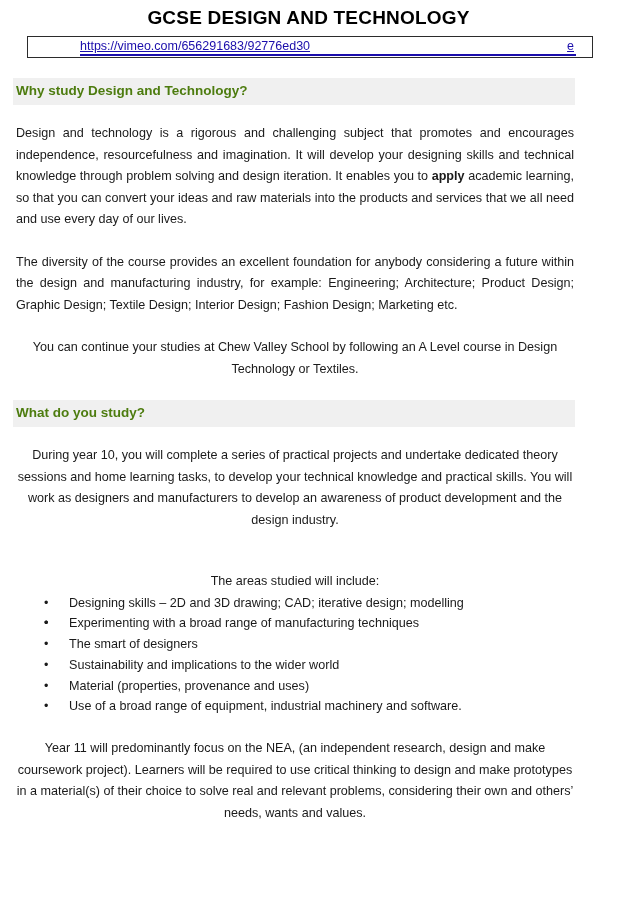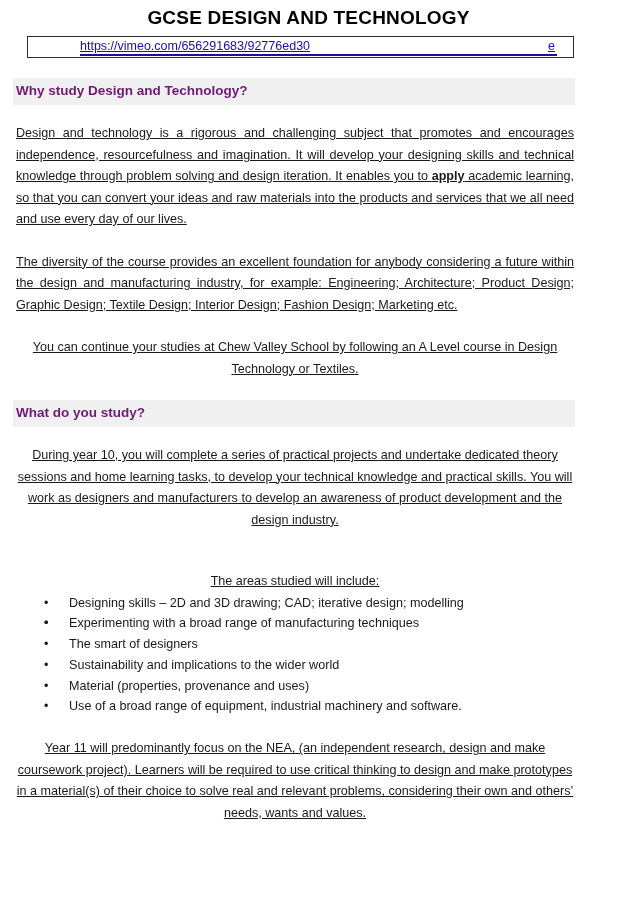--- a/index.html
+++ b/index.html
@@ -31,21 +31,21 @@
     letter-spacing: 0.2px;
     color: #000000;
     margin: 6px 0 0 0;
     padding: 0 16px 4px 0;
     line-height: 24px;
   }
 
   
   .link-box {
     position: relative;
-    margin: 2px 59px 0 27px;
+    margin: 2px 40px 0 27px;
     border: 1px solid #2b2b2b;
     height: 22px;
     box-sizing: border-box;
     background: #ffffff;
   }
   .link-inner {
     position: relative;
     height: 100%;
     width: 100%;
   }
@@ -77,30 +77,29 @@
     background: #1a0dab;
   }
 
   
   .section-head {
     background: #f0f0f0;
     margin: 0 58px 0 13px;
     padding: 4px 0 5px 3px;
     font-size: 13.5px;
     font-weight: bold;
-    color: #701a75;
+    color: #4d7c0f;
     line-height: 18px;
   }
   .gap-before-head { height: 20px; }
   .gap-after-head  { height: 18px; }
 
   
   .body-wrap {
     margin: 0 59px 0 16px;
-    text-decoration: underline;
   }
   p.para {
     margin: 0;
     font-size: 12.6px;
     line-height: 21.5px;
     color: #1a1a1a;
   }
   p.para.justify { text-align: justify; }
   p.para.left    { text-align: center; }
   .para-gap { height: 21px; }

